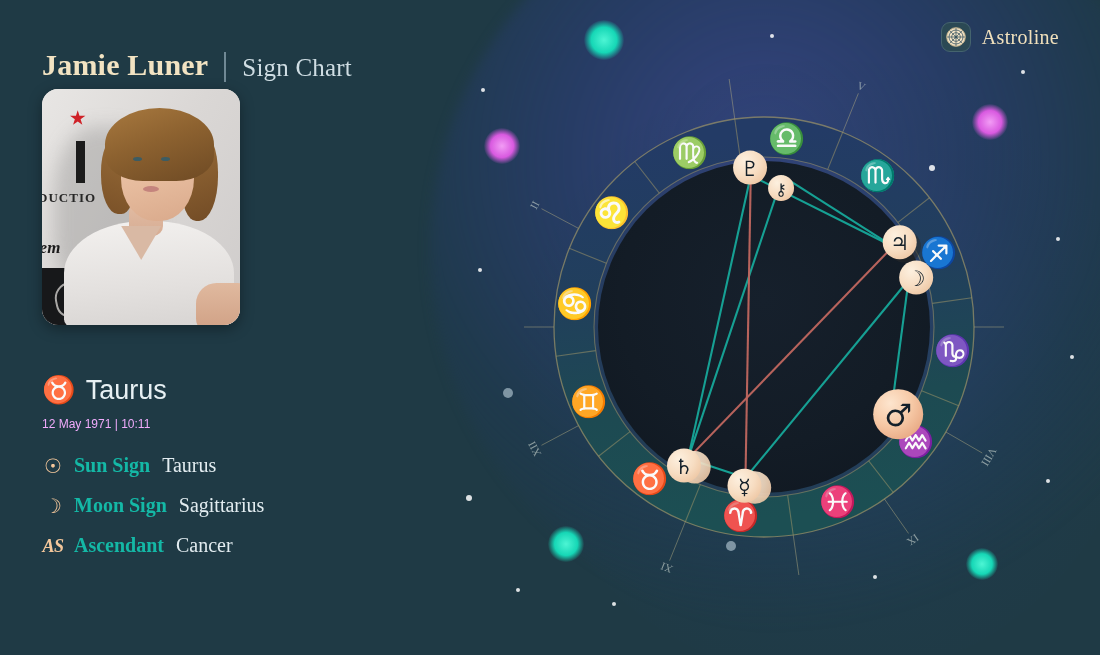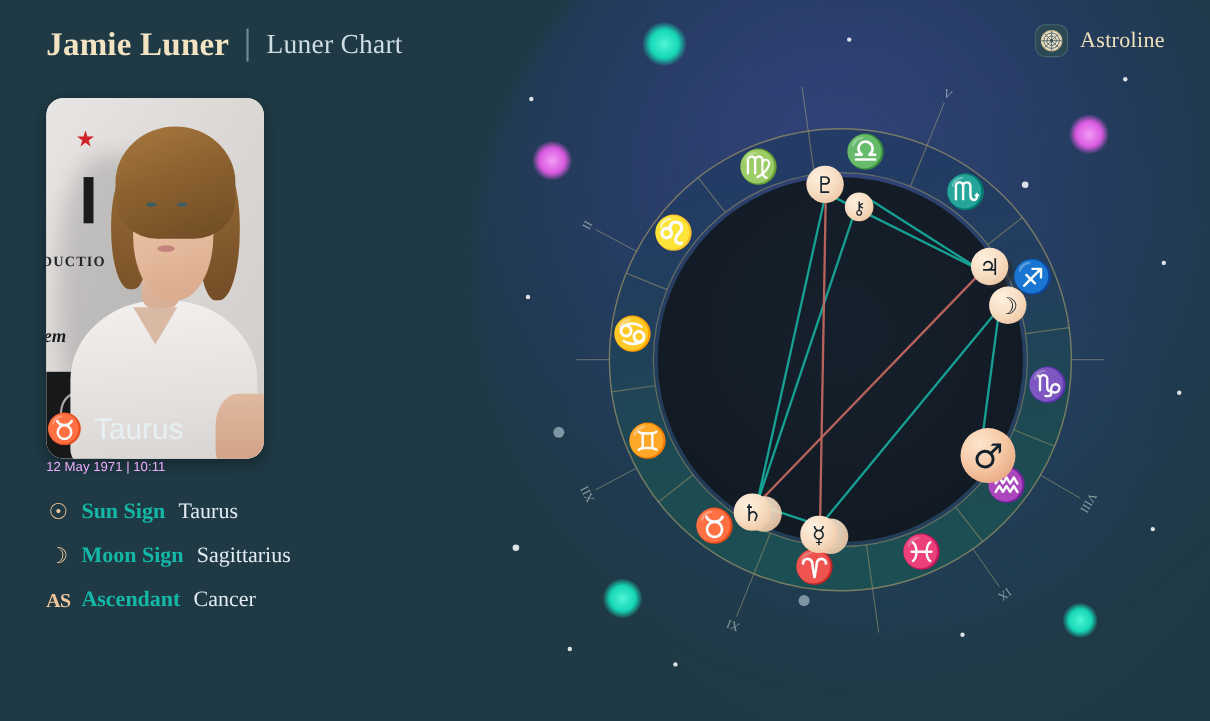--- a/index.html
+++ b/index.html
@@ -35,22 +35,22 @@
 
   
   .star { position:absolute; border-radius:50%; background:#ffffff; }
   .orb  { position:absolute; border-radius:50%; }
   .orb.cyan    { background:radial-gradient(circle,#4df5d4 0%,#16d7b6 45%,rgba(22,215,182,0) 72%); }
   .orb.magenta { background:radial-gradient(circle,#f29cf5 0%,#d95ae0 45%,rgba(217,90,224,0) 72%); }
   .orb.grey    { background:#9fb4c0; opacity:.75; }
 
   
   .title-row {
-    position:absolute; left:42px; top:24px;
-    display:flex; align-items:center; gap:0;
+    position:absolute; left:42px; top:48px;
+    display:flex; align-items:flex-end; gap:0;
     font-family:"Liberation Serif", serif;
   }
   .name {
     font-size:30px; font-weight:bold; letter-spacing:.2px;
     color:#f2e3c2;
   }
   .title-div {
     width:2px; height:30px; background:#7f98a3;
     margin:0 16px; opacity:.85;
   }
@@ -68,21 +68,21 @@
     display:flex; align-items:center; justify-content:center;
   }
   .brand-name {
     font-family:"Liberation Serif", serif;
     font-size:20px; color:#f0e0bc; letter-spacing:.3px;
   }
 
   
   .photo {
     position:absolute; left:42px; top:89px;
-    width:198px; height:328px; border-radius:16px;
+    width:198px; height:236px; border-radius:16px;
     overflow:hidden; background:#d8d6d4;
     box-shadow:0 4px 14px rgba(0,0,0,.35);
   }
   .ph-wall { position:absolute; inset:0; background:linear-gradient(120deg,#e8e6e4 0%,#dad7d5 50%,#cfcccb 100%); }
   .ph-shadow { position:absolute; left:6%; top:16%; width:52%; height:74%; background:rgba(120,118,118,.30); filter:blur(9px); border-radius:40%; }
   .ph-star { position:absolute; left:14%; top:9%; width:16px; height:16px; background:#cf2127;
              clip-path:polygon(50% 0,61% 35%,98% 35%,68% 57%,79% 91%,50% 70%,21% 91%,32% 57%,2% 35%,39% 35%); }
   .ph-i { position:absolute; left:17%; top:22%; width:9px; height:42px; background:#1b1b1b; }
   .ph-txt1 { position:absolute; left:-2%; top:43%; font:600 13px "Liberation Serif",serif; color:#262626; letter-spacing:1px; }
   .ph-txt2 { position:absolute; left:66%; top:43%; font:600 13px "Liberation Serif",serif; color:#262626; letter-spacing:1px; }
@@ -138,21 +138,21 @@
   .meta.second { margin-top:8px; }
 
   .attr-list { margin-top:23px; }
   .attr {
     display:flex; align-items:center; gap:10px; margin-bottom:17px;
     font-family:"Liberation Serif", serif;
   }
   .attr-icon {
     width:22px; text-align:center; font-size:20px; color:#f4c79b; line-height:1;
   }
-  .attr-icon.as { font-size:18px; font-weight:bold; letter-spacing:-.5px; }
+  .attr-icon.as { font-size:18px; font-weight:bold; letter-spacing:-.5px;font-style:italic; }
   .attr-label { font-size:20px; font-weight:bold; color:#14b8a6; }
   .attr-value { font-size:20px; color:#e2ecf0; margin-left:2px; }
 
   
   .wheel { position:absolute; left:516px; top:79px; width:496px; height:496px; }
   .wheel svg { display:block; }
 
   .hlabel { font-family:"Liberation Serif", serif; font-size:11px; fill:#cbd6cf; opacity:.62; }
   .zglyph { font-family:"Liberation Serif", serif; fill:#c4a96a; }
 </style>
@@ -184,21 +184,21 @@
       <div class="orb cyan" style="left: 548px; top: 526px; width: 36px; height: 36px;"></div>
       <div class="orb cyan" style="left: 966px; top: 548px; width: 32px; height: 32px;"></div>
       <div class="orb grey" style="left: 726px; top: 541px; width: 10px; height: 10px;"></div>
       <div class="orb grey" style="left: 893px; top: 474px; width: 8px; height: 8px;"></div>
       <div class="orb grey" style="left: 503px; top: 388px; width: 10px; height: 10px;"></div>
     </div>
 
   <div class="title-row">
     <span class="name">Jamie Luner</span>
     <span class="title-div"></span>
-    <span class="subtitle">Luner Chart</span>
+    <span class="subtitle">Sign Chart</span>
   </div>
 
   <div class="brand">
     <span class="brand-mark">
       <svg width="22" height="22" viewBox="0 0 22 22">
         <circle cx="11" cy="11" r="9.3" fill="#f0e2c4" stroke="#cbb88f" stroke-width="1"></circle>
         <circle cx="11" cy="11" r="7" fill="none" stroke="#3a5662" stroke-width=".8"></circle>
         <circle cx="11" cy="11" r="4.3" fill="none" stroke="#3a5662" stroke-width=".8"></circle>
         <circle cx="11" cy="11" r="1.6" fill="#3a5662"></circle>
         <g stroke="#3a5662" stroke-width=".7">

